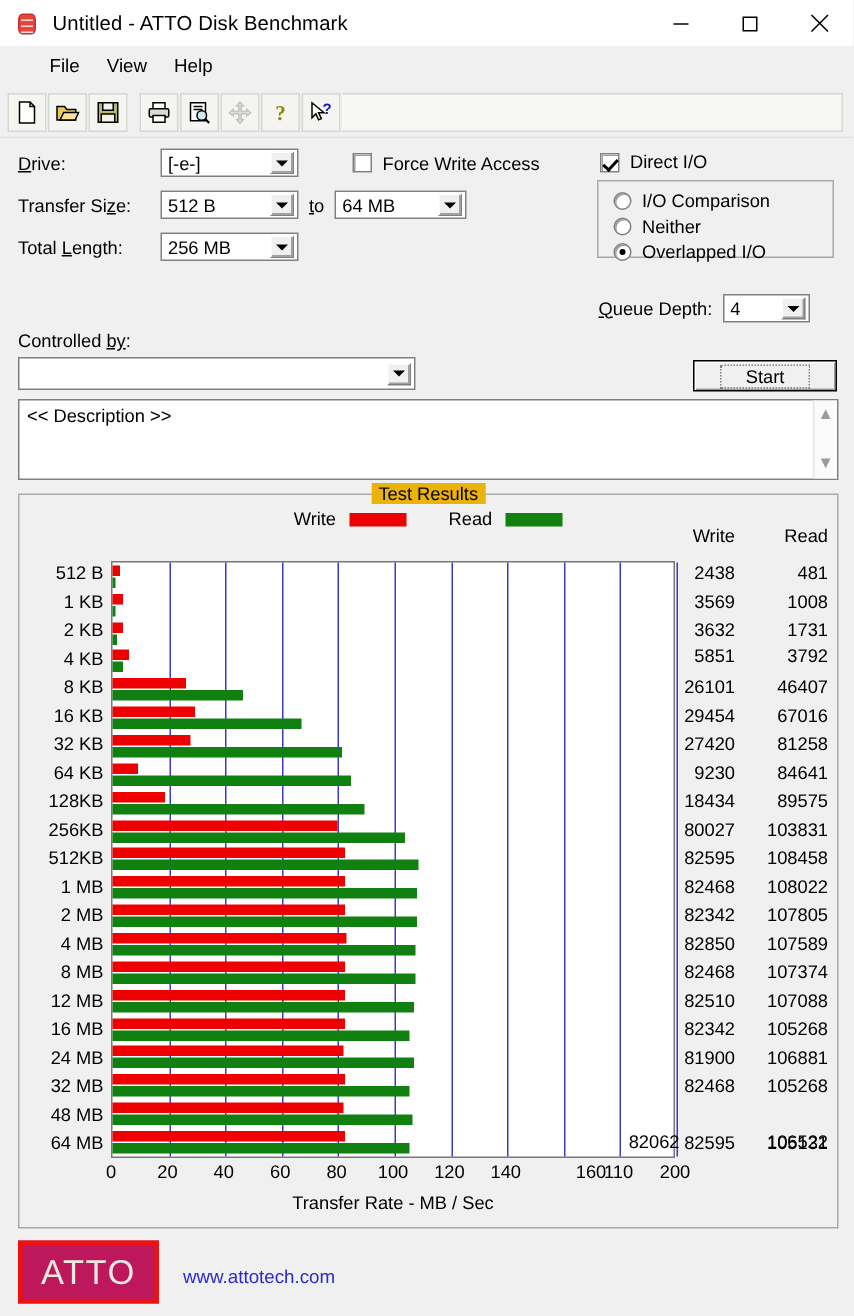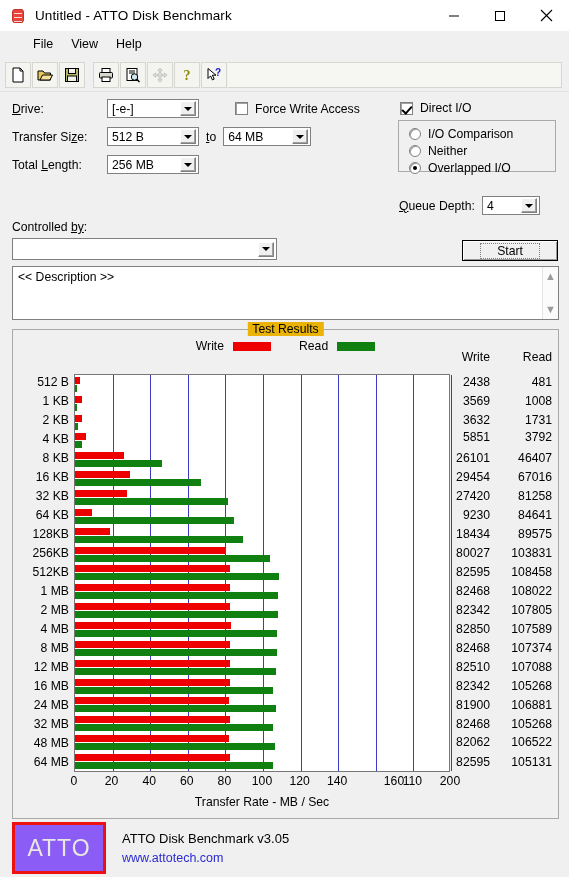--- a/index.html
+++ b/index.html
@@ -144,21 +144,21 @@
   .valrow .w { width:62px; text-align:right; }
   .valrow .r { width:62px; text-align:right; }
 
   .xticks { position:absolute; left:0; right:0; bottom:28px; height:16px; }
   .xtick { position:absolute; font-size:12.2px; transform:translateX(-50%); }
   .xaxis-title { position:absolute; left:61px; width:376px; bottom:9px; text-align:center; font-size:12.2px; }
 
   
   .footer { height:58px; display:flex; align-items:center; padding-left:12px; flex:none; background:#f0f0f0; }
   .atto-logo {
-    width:94px; height:52px; border:3px solid #ee1111; background:#8b5cf6;
+    width:94px; height:42px; border:3px solid #ee1111; background:#be185d;
     display:flex; align-items:center; justify-content:center; flex:none;
   }
   .atto-logo span { color:#e8e8e0; font-size:23px; letter-spacing:1px; }
   .foot-txt { margin-left:16px; }
   .foot-title { font-size:13px; }
   .foot-url { font-size:12.5px; color:#2a2ad0; margin-top:5px; }
 </style>
 </head>
 <body>
 
@@ -563,21 +563,21 @@
             <span class="r">105268</span>
           </div>
           <div class="valrow" style="top: 323.667px;">
             <span class="w">81900</span>
             <span class="r">106881</span>
           </div>
           <div class="valrow" style="top: 342.619px;">
             <span class="w">82468</span>
             <span class="r">105268</span>
           </div>
-          <div class="valrow" style="top: 361px;">
+          <div class="valrow" style="top: 380px; gap: 37px;">
             <span class="w">82062</span>
             <span class="r">106522</span>
           </div>
           <div class="valrow" style="top: 380.524px;">
             <span class="w">82595</span>
             <span class="r">105131</span>
           </div>
         </div>
       <div class="xticks" id="xticks">
           <div class="xtick" style="left: 61px;">0</div>
@@ -594,18 +594,17 @@
         </div>
       <div class="xaxis-title">Transfer Rate - MB / Sec</div>
     </div>
   </div>
 
   <div class="footer">
     <div class="atto-logo">
       <span>ATTO</span>
     </div>
     <div class="foot-txt">
-      <div class="foot-title">ATTO Disk Benchmark v3.05</div>
       <div class="foot-url">www.attotech.com</div>
     </div>
   </div>
 
 </div>
 
 </body></html>

